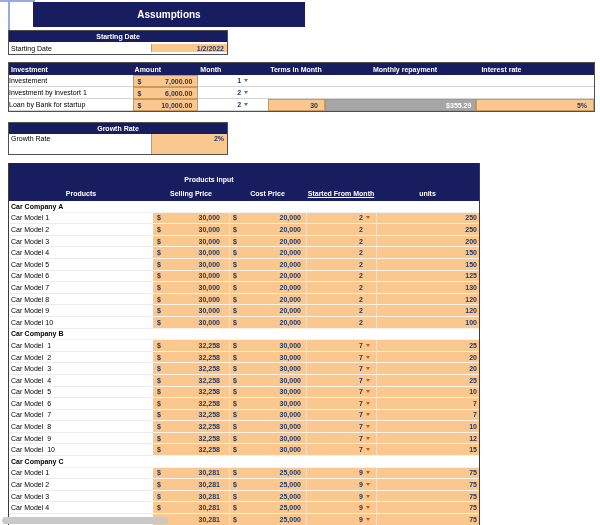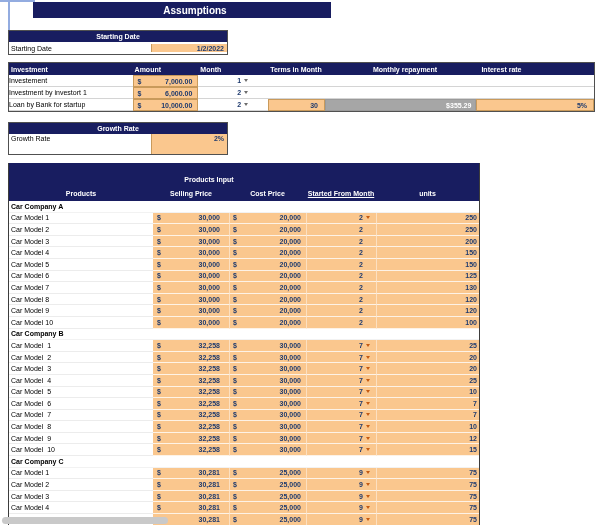--- a/index.html
+++ b/index.html
@@ -5,23 +5,23 @@
   html,body{margin:0;padding:0;background:#fff;}
   body{font-family:"Liberation Sans",sans-serif;}
   .sheet{position:relative;width:600px;height:525px;overflow:hidden;background:#fff;}
   .navy{background:#181d60;color:#fff;}
 
   
   .pane-h{position:absolute;left:0;top:0;width:35px;height:2px;background:#93ace0;}
   .pane-v{position:absolute;left:8px;top:0;width:2px;height:30px;background:#93ace0;}
 
   
-  .title-bar{position:absolute;left:33px;top:2px;width:272px;height:16px;
+  .title-bar{position:absolute;left:33px;top:2px;width:272px;height:25px;
     display:flex;align-items:center;justify-content:center;
-    font-size:10px;font-weight:bold;padding-left:26px;}
+    font-size:10px;font-weight:bold;}
 
   .sec{position:absolute;left:8px;box-sizing:border-box;}
   .box{border:1px solid #505050;}
   .sec-head{height:11px;font-size:7px;font-weight:bold;display:flex;align-items:center;justify-content:center;}
 
   
   .kv-row{display:flex;background:#fff;}
   .kv-label{box-sizing:border-box;width:143px;padding:1px 0 0 2px;font-size:7px;color:#000;}
   .kv-value{box-sizing:border-box;width:76px;font-size:7px;font-weight:bold;color:#1e3a6e;
     background:#fac78e;border-left:1px solid #c99a5b;display:flex;justify-content:flex-end;

